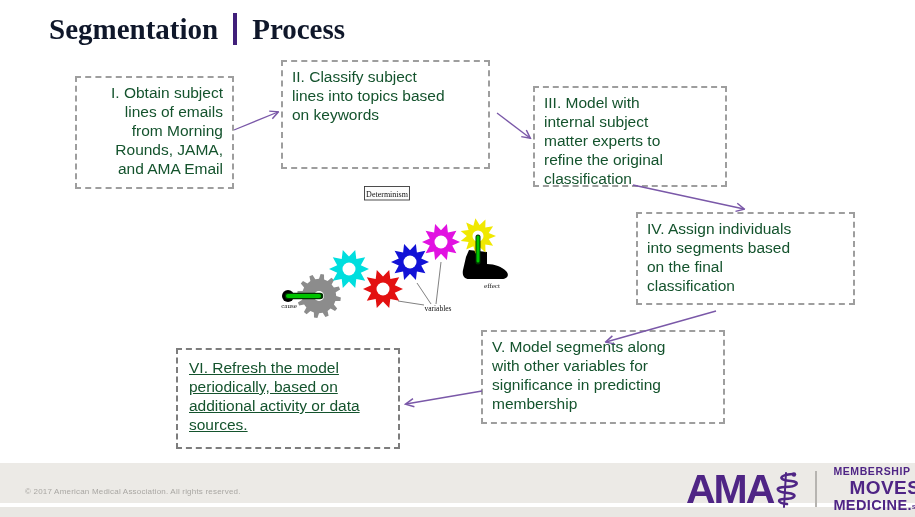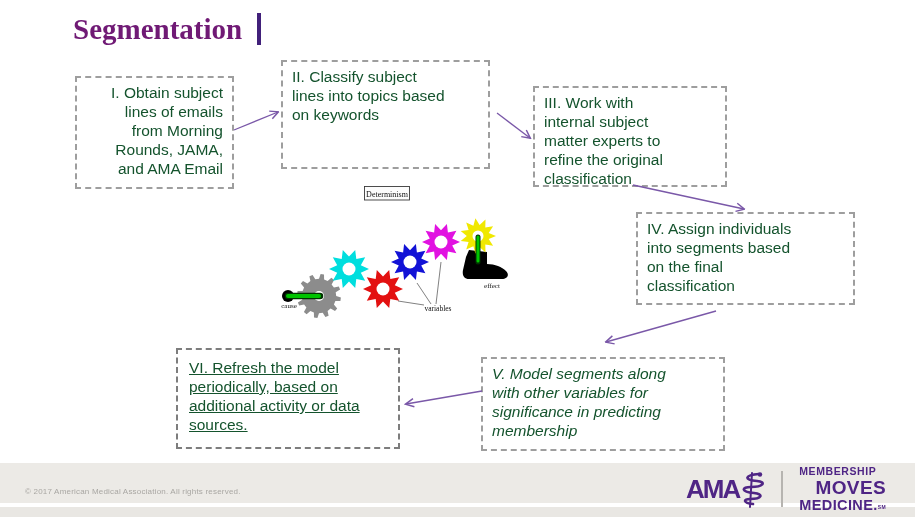--- a/index.html
+++ b/index.html
@@ -4,77 +4,78 @@
 <style>
   html,body{margin:0;padding:0}
   body{
     width:915px;height:517px;position:relative;overflow:hidden;
     background:#ffffff;font-family:"Liberation Sans",sans-serif;
   }
   
   .title-row{position:absolute;left:49px;top:12px;display:flex;align-items:flex-start;}
   .title-text{
     font-family:"Liberation Serif",serif;font-weight:bold;font-size:29px;
-    color:#701a75;line-height:34px;white-space:nowrap;margin-left:24px;
+    color:#0f172a;line-height:34px;white-space:nowrap;
   }
   .title-sep{width:4px;height:32px;background:#41207a;margin:1px 15px 0 15px;}
   
   .pbox{
     position:absolute;box-sizing:border-box;
     border:2px dashed #9e9e9e;color:#14532d;
     font-size:15.5px;line-height:19px;padding:5px 9px;
     white-space:pre-line;background:transparent;
   }
   #box6{border:2px dashed #7d7d7d;padding:8px 11px;text-decoration:underline;}
   
   .overlay{position:absolute;left:0;top:0;pointer-events:none;}
   
   .footer-band{position:absolute;left:0;top:463px;width:915px;height:40px;background:#eceae6;}
   .bottom-strip{position:absolute;left:0;top:507px;width:915px;height:10px;background:#e9e7e3;}
   .copyright{
     position:absolute;left:25px;top:487px;font-size:8px;color:#a9a7a3;letter-spacing:.2px;
   }
   .logo-group{position:absolute;left:686px;top:466px;display:flex;align-items:center;}
   .ama-word{
-    font-size:26px;font-weight:bold;color:#4f2585;letter-spacing:-2px;line-height:40px;
+    font-size:41px;font-weight:bold;color:#4f2585;letter-spacing:-2px;line-height:40px;
   }
   .caduceus{margin-left:-2px;margin-top:2px;}
   .logo-divider{width:2px;height:36px;background:#b6b4b0;margin:0 16px 0 14px;}
   .tagline{color:#4f2585;font-weight:bold;line-height:1;}
   .tagline .t1{font-size:10.5px;letter-spacing:.6px;margin-bottom:1px;}
   .tagline .t2{font-size:19px;letter-spacing:.4px;margin-bottom:1px;text-align:right;}
   .tagline .t3{font-size:14.5px;letter-spacing:.4px;}
   .tagline .sm{font-size:5px;font-weight:bold;vertical-align:1px;}
 </style>
 </head>
 <body>
 
 <div class="title-row">
   <span class="title-text">Segmentation</span>
   <span class="title-sep"></span>
+  <span class="title-text">Process</span>
 </div>
 
 <div id="box1" class="pbox" style="left:75px;top:76px;width:159px;height:113px;text-align:right;">I. Obtain subject
 lines of emails
 from Morning
 Rounds, JAMA,
 and AMA Email</div>
 <div id="box2" class="pbox" style="left:281px;top:60px;width:209px;height:109px;">II. Classify subject
 lines into topics based
 on keywords</div>
-<div id="box3" class="pbox" style="left:533px;top:86px;width:194px;height:101px;">III. Work with
+<div id="box3" class="pbox" style="left:533px;top:86px;width:194px;height:101px;">III. Model with
 internal subject
 matter experts to
 refine the original
 classification</div>
 <div id="box4" class="pbox" style="left:636px;top:212px;width:219px;height:93px;">IV. Assign individuals
 into segments based
 on the final
 classification</div>
-<div id="box5" class="pbox" style="left:481px;top:357px;width:244px;height:94px;font-style:italic;">V. Model segments along
+<div id="box5" class="pbox" style="left:481px;top:330px;width:244px;height:94px;">V. Model segments along
 with other variables for
 significance in predicting
 membership</div>
 <div id="box6" class="pbox" style="left:176px;top:348px;width:224px;height:101px;">VI. Refresh the model
 periodically, based on
 additional activity or data
 sources.</div>
 
 <svg id="arrow-svg" class="overlay" width="915" height="517" viewBox="0 0 915 517">
   <defs>

